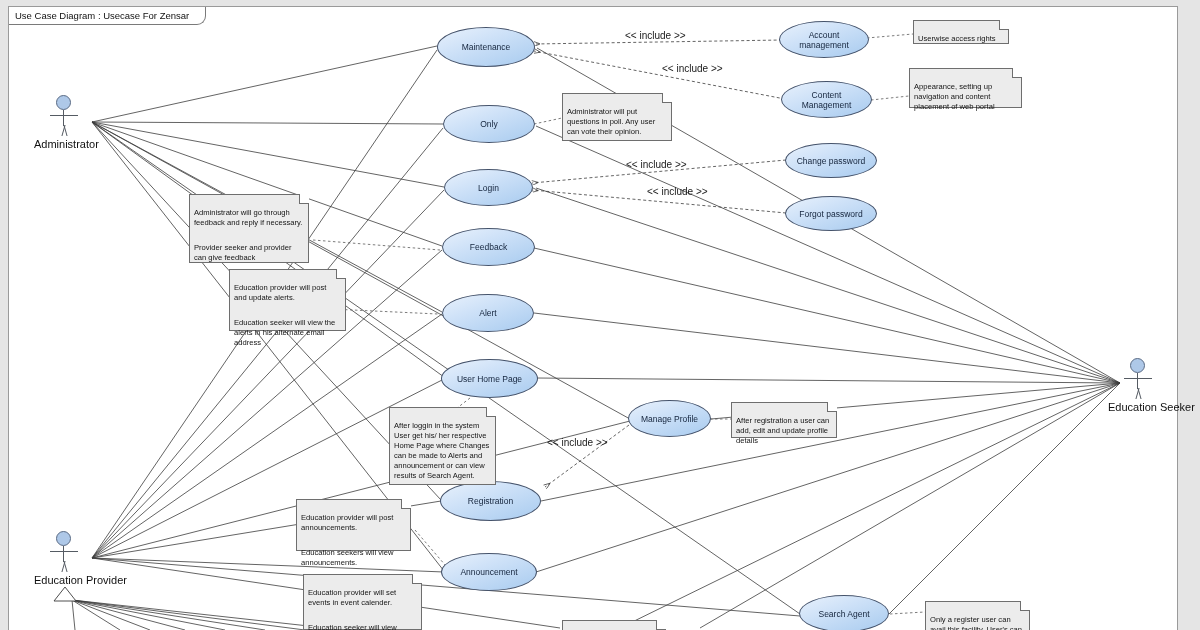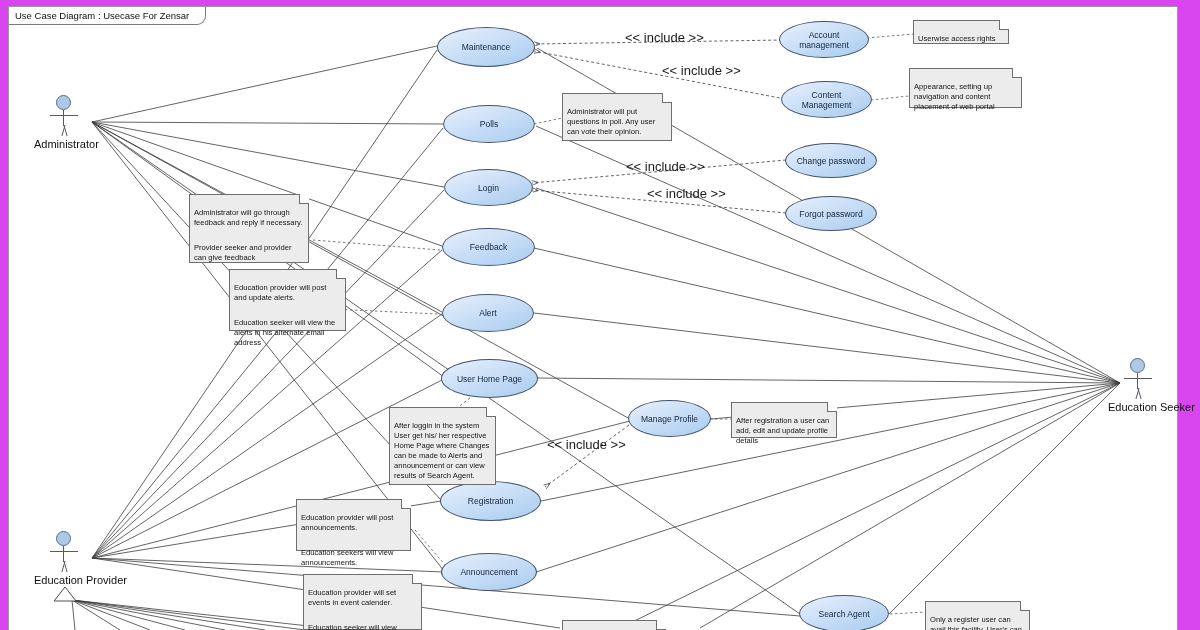--- a/index.html
+++ b/index.html
@@ -5,21 +5,21 @@
   html, body {
     margin: 0;
     padding: 0;
     background: #ffffff;
     font-family: "Liberation Sans", sans-serif;
   }
   #canvas {
     position: relative;
     width: 1200px;
     height: 630px;
-    background: #d946ef;
+    background: #e5e5e5;
     overflow: hidden;
     text-decoration: underline;
   }
   
   #frame {
     position: absolute;
     left: 8px;
     top: 6px;
     width: 1170px;
     height: 640px;
@@ -135,21 +135,21 @@
     transform: skewX(-16deg);
   }
   .actor .label {
     font-size: 11px;
     color: #101010;
     margin-top: 1px;
     white-space: nowrap;
   }
   .inc-label {
     position: absolute;
-    font-size: 13px;
+    font-size: 10px;
     color: #1a1a1a;
     z-index: 24;
     white-space: nowrap;
   }
   .gen-tri {
     position: absolute;
     width: 0; height: 0;
     border-left: 9px solid transparent;
     border-right: 9px solid transparent;
     border-bottom: 11px solid #ffffff;
@@ -278,21 +278,21 @@
   </div>
   <svg style="position:absolute; left:52px; top:586px; width:26px; height:16px; z-index:19;" viewBox="0 0 26 16" xmlns="http://www.w3.org/2000/svg">
     <polygon points="13,1 24,15 2,15" fill="#ffffff" stroke="#3c3c3c" stroke-width="0.9"></polygon>
   </svg>
 
   <div class="usecase" style="left:437px; top:27px; width:98px; height:40px;">
     <span>Maintenance</span>
   </div>
 
   <div class="usecase" style="left:443px; top:105px; width:92px; height:38px;">
-    <span>Polls</span>
+    <span>Only</span>
   </div>
 
   <div class="usecase" style="left:444px; top:169px; width:89px; height:37px;">
     <span>Login</span>
   </div>
 
   <div class="usecase" style="left:442px; top:228px; width:93px; height:38px;">
     <span>Feedback</span>
   </div>
 

